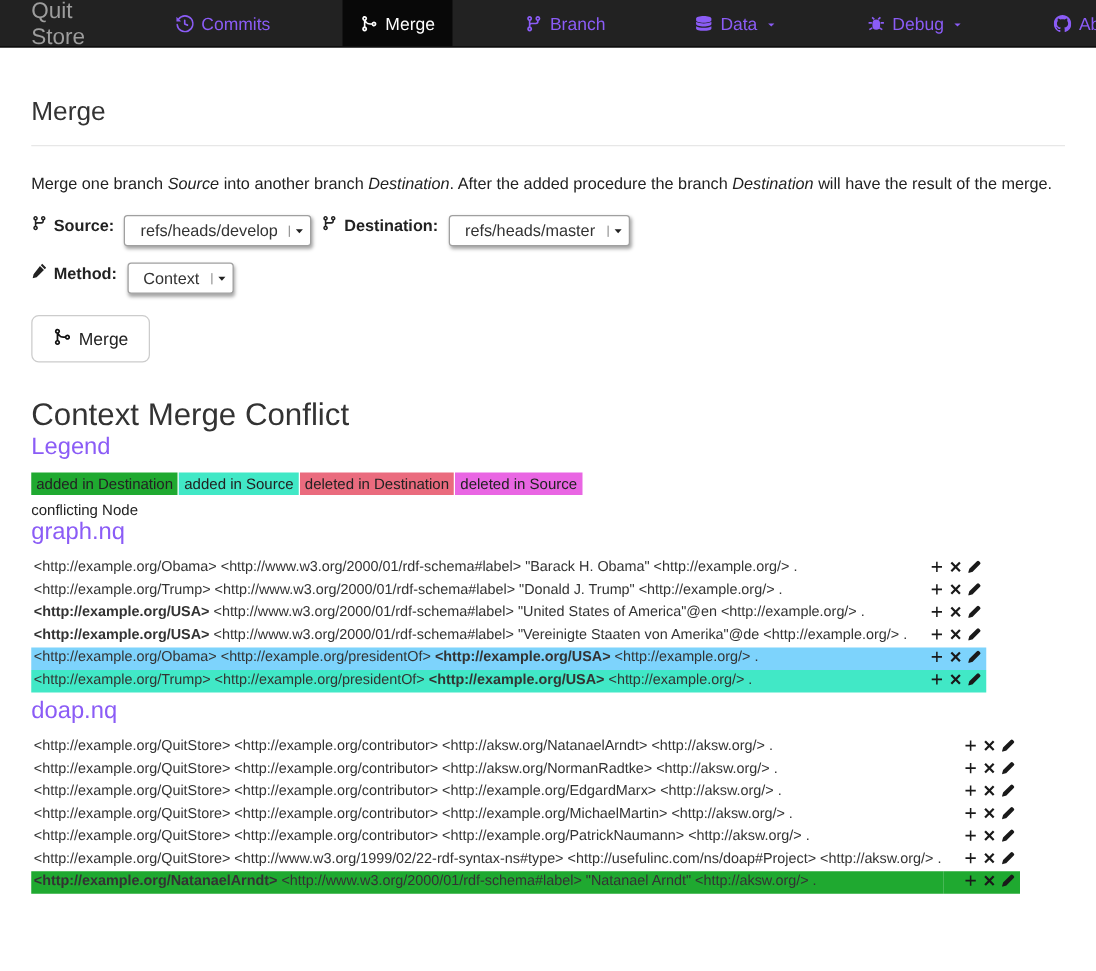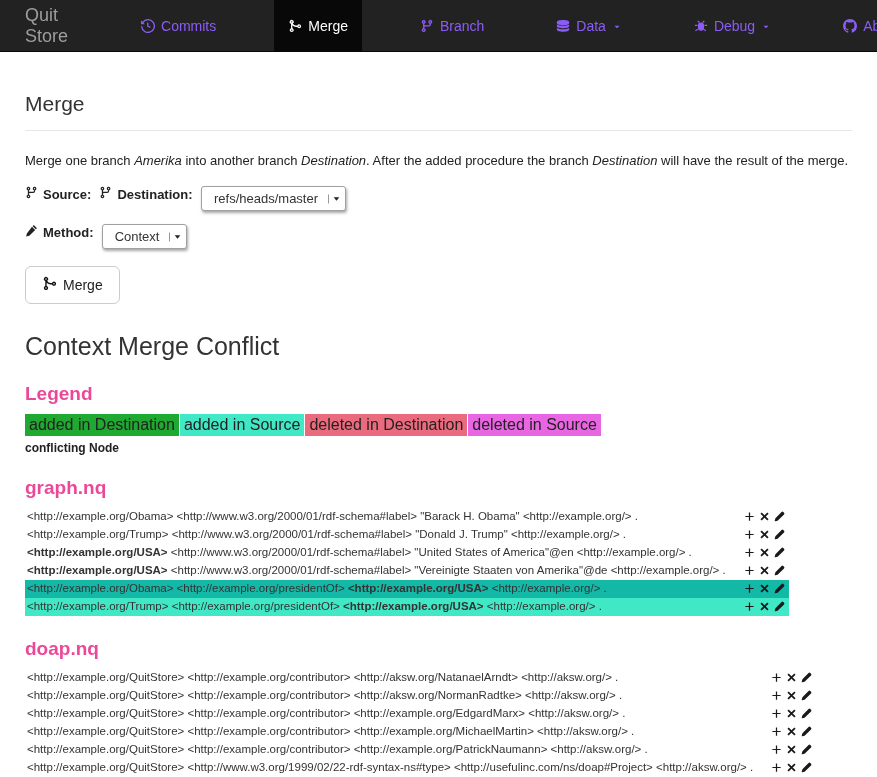--- a/index.html
+++ b/index.html
@@ -1,19 +1,19 @@
 <!DOCTYPE html>
 <html><head>
 <meta charset="utf-8">
 <style>
   * { box-sizing: border-box; margin: 0; padding: 0; }
   html,body { width: 877px; background:#fff; font-family:"Liberation Sans",sans-serif; color:#222; }
 
   
-  .navbar { height:52px; background:#222; border-bottom:1px solid #080808; display:flex; align-items:stretch;gap:44px; }
+  .navbar { height:38px; background:#222; border-bottom:1px solid #080808; display:flex; align-items:stretch;gap:44px; }
   .brand { display:flex; align-items:center; padding:0 15px 0 25px; color:#9d9d9d; font-size:18px; text-decoration:none; cursor:pointer; }
   .nav-item { display:flex; align-items:center; gap:6px; padding:0 14px; color:#8b5cf6; font-size:14px; text-decoration:none; cursor:pointer; }
   .nav-item.active { background:#080808; color:#fff; }
   .nav-item svg, .brand svg { display:block; }
   .nico svg { width:14px; height:14px; fill:currentColor; }
   .caret svg { width:10px; height:10px; fill:currentColor; margin-top:2px; }
   .nav-right { margin-left:auto; display:flex; align-items:stretch; padding-right:12px; }
 
   
   .container { padding:0 25px; }
@@ -27,24 +27,24 @@
   .flabel svg { width:13px; height:13px; fill:#222; }
   .selwrap { position:relative; display:inline-block; }
   .selwrap select { appearance:none; -webkit-appearance:none; border:1px solid #a0a0a0; border-radius:3px; background:#fff; font-size:13px; font-family:inherit; color:#333; padding:4px 26px 4px 12px; text-align:center; text-align-last:center; box-shadow:1px 2px 3px rgba(0,0,0,.35); cursor:pointer; }
   .selcaret { position:absolute; right:5px; top:50%; transform:translateY(-50%); border-left:1px solid #999; padding-left:3px; line-height:0; pointer-events:none; }
   .selcaret svg { width:9px; height:9px; fill:#222; }
 
   .merge-btn { display:inline-flex; align-items:center; gap:6px; margin-top:4px; background:#fff; border:1px solid #ccc; border-radius:6px; padding:9px 16px; font-size:14px; font-family:inherit; color:#222; cursor:pointer; }
   .merge-btn svg { width:15px; height:15px; fill:#111; }
 
   h2.conflict-title { margin-top:28px; font-size:25px; font-weight:400; color:#333; }
-  h3.sub { margin-top:22px; font-size:19px; font-weight:700; color:#ec4899; margin-bottom:9px; }
-  .legend-chips { font-size:16px; }
+  h3.sub { font-size:19px; font-weight:400; color:#8b5cf6; margin-bottom:9px; }
+  .legend-chips { font-size:12px; }
   .chip { display:inline-block; padding:2px 4px; margin-right:1px; color:#222; }
-  .legend-note { font-size:12px; font-weight:bold; margin-top:5px; }
+  .legend-note { font-size:12px; font-weight:normal; margin-top:5px; }
 
   .tfile { display:table; margin-bottom:4px; }
   .trow { display:table-row; }
   .tcell { display:table-cell; vertical-align:middle; }
   .ttext { font-size:11.5px; line-height:17.5px; white-space:nowrap; padding:0 2px; color:#333; }
   .tact { padding:0 4px 0 12px; white-space:nowrap; }
   .ticon { display:inline-block; margin-left:4px; cursor:pointer; line-height:0; }
   .ticon svg { width:11px; height:11px; fill:#1a1a1a; }
 </style>
 </head>
@@ -118,28 +118,34 @@
       </span>
       <span>About</span>
     </a>
   </div>
 </div>
 
 <div class="container">
 
   <h1 class="page-title">Merge</h1>
 
-  <p class="intro"><span>Merge one branch </span><span class="i">Amerika</span><span> into another branch </span><span class="i">Destination</span><span>. After the added procedure the branch </span><span class="i">Destination</span><span> will have the result of the merge.</span></p>
+  <p class="intro"><span>Merge one branch </span><span class="i">Source</span><span> into another branch </span><span class="i">Destination</span><span>. After the added procedure the branch </span><span class="i">Destination</span><span> will have the result of the merge.</span></p>
 
   <div class="form-row">
     <span class="flabel">
       <span><svg viewBox="0 0 16 16">
             <path d="M9.5 3.25a2.25 2.25 0 1 1 3 2.122V6A2.5 2.5 0 0 1 10 8.5H6a1 1 0 0 0-1 1v1.128a2.251 2.251 0 1 1-1.5 0V5.372a2.25 2.25 0 1 1 1.5 0v1.836A2.493 2.493 0 0 1 6 7h4a1 1 0 0 0 1-1v-.628A2.25 2.25 0 0 1 9.5 3.25Zm-6 0a.75.75 0 1 0 1.5 0 .75.75 0 0 0-1.5 0Zm8.25-.75a.75.75 0 1 0 0 1.5.75.75 0 0 0 0-1.5ZM4.25 12a.75.75 0 1 0 0 1.5.75.75 0 0 0 0-1.5Z"></path>
           </svg></span>
       <span>Source:</span>
+    </span>
+    <span class="selwrap">
+      <select><option>refs/heads/develop</option></select>
+      <span class="selcaret"><svg viewBox="0 0 16 16">
+            <path d="M3 5l5 6 5-6z"></path>
+          </svg></span>
     </span>
 
     <span class="flabel">
       <span><svg viewBox="0 0 16 16">
             <path d="M9.5 3.25a2.25 2.25 0 1 1 3 2.122V6A2.5 2.5 0 0 1 10 8.5H6a1 1 0 0 0-1 1v1.128a2.251 2.251 0 1 1-1.5 0V5.372a2.25 2.25 0 1 1 1.5 0v1.836A2.493 2.493 0 0 1 6 7h4a1 1 0 0 0 1-1v-.628A2.25 2.25 0 0 1 9.5 3.25Zm-6 0a.75.75 0 1 0 1.5 0 .75.75 0 0 0-1.5 0Zm8.25-.75a.75.75 0 1 0 0 1.5.75.75 0 0 0 0-1.5ZM4.25 12a.75.75 0 1 0 0 1.5.75.75 0 0 0 0-1.5Z"></path>
           </svg></span>
       <span>Destination:</span>
     </span>
     <span class="selwrap">
       <select><option>refs/heads/master</option></select>
@@ -214,21 +220,21 @@
       <div class="trow">
         <span class="tcell ttext"><span class="b">&lt;http://example.org/USA&gt;</span><span> &lt;http://www.w3.org/2000/01/rdf-schema#label&gt; "Vereinigte Staaten von Amerika"@de &lt;http://example.org/&gt; .</span></span>
         <span class="tcell tact"><span class="ticon"><svg viewBox="0 0 16 16">
               <path d="M7.1 2h1.8v5.1H14v1.8H8.9V14H7.1V8.9H2V7.1h5.1z"></path>
             </svg></span><span class="ticon"><svg viewBox="0 0 16 16">
               <path d="M3 3l10 10M13 3L3 13" stroke="#1a1a1a" stroke-width="2.6" fill="none"></path>
             </svg></span><span class="ticon"><svg viewBox="0 0 16 16">
               <path d="M11.013 1.427a1.75 1.75 0 0 1 2.474 0l1.086 1.086a1.75 1.75 0 0 1 0 2.474l-8.61 8.61c-.21.21-.47.364-.756.445l-3.251.93a.75.75 0 0 1-.927-.928l.929-3.25c.081-.286.235-.547.445-.758l8.61-8.609Z"></path>
             </svg></span></span>
       </div>
-      <div class="trow" style="background-color: #14b8a6;">
+      <div class="trow" style="background-color: #7dd3fc;">
         <span class="tcell ttext"><span>&lt;http://example.org/Obama&gt; &lt;http://example.org/presidentOf&gt; </span><span class="b">&lt;http://example.org/USA&gt;</span><span> &lt;http://example.org/&gt; .</span></span>
         <span class="tcell tact"><span class="ticon"><svg viewBox="0 0 16 16">
               <path d="M7.1 2h1.8v5.1H14v1.8H8.9V14H7.1V8.9H2V7.1h5.1z"></path>
             </svg></span><span class="ticon"><svg viewBox="0 0 16 16">
               <path d="M3 3l10 10M13 3L3 13" stroke="#1a1a1a" stroke-width="2.6" fill="none"></path>
             </svg></span><span class="ticon"><svg viewBox="0 0 16 16">
               <path d="M11.013 1.427a1.75 1.75 0 0 1 2.474 0l1.086 1.086a1.75 1.75 0 0 1 0 2.474l-8.61 8.61c-.21.21-.47.364-.756.445l-3.251.93a.75.75 0 0 1-.927-.928l.929-3.25c.081-.286.235-.547.445-.758l8.61-8.609Z"></path>
             </svg></span></span>
       </div>
       <div class="trow" style="background-color: rgb(65, 232, 198);">

